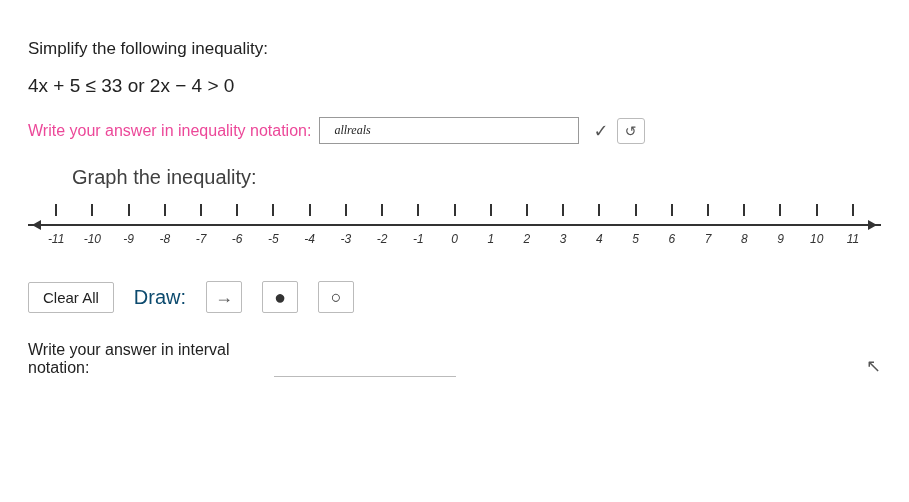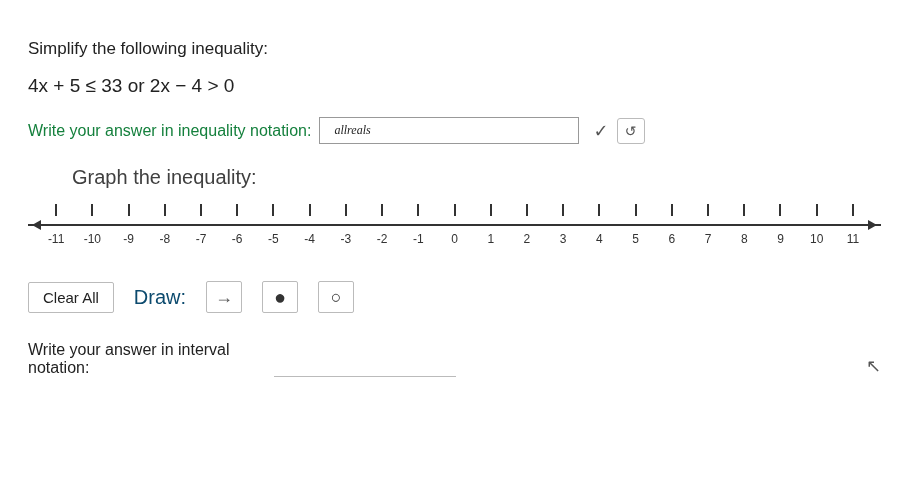--- a/index.html
+++ b/index.html
@@ -24,21 +24,21 @@
       color: #222;
     }
     .answer-row {
       display: flex;
       align-items: center;
       margin-bottom: 22px;
       font-size: 16px;
       gap: 8px;
     }
     .answer-label {
-      color: #15803d;
+      color: #ec4899;
       white-space: nowrap;
     }
     .answer-input-box {
       border: 1px solid #999;
       padding: 5px 14px;
       min-width: 260px;
       font-size: 12px;
       font-style: italic;
       font-family: Georgia, serif;
       color: #222;
@@ -87,20 +87,21 @@
       height: 2px;
       background: #333;
       transform: translateY(-50%);
     }
     .nl-ticks {
       display: flex;
       align-items: center;
       width: 100%;
       position: relative;
       padding: 0 10px;
+      font-style: italic;
     }
     .nl-tick {
       display: flex;
       flex-direction: column;
       align-items: center;
       flex: 1;
       position: relative;
     }
     .nl-tick-mark {
       width: 2px;

